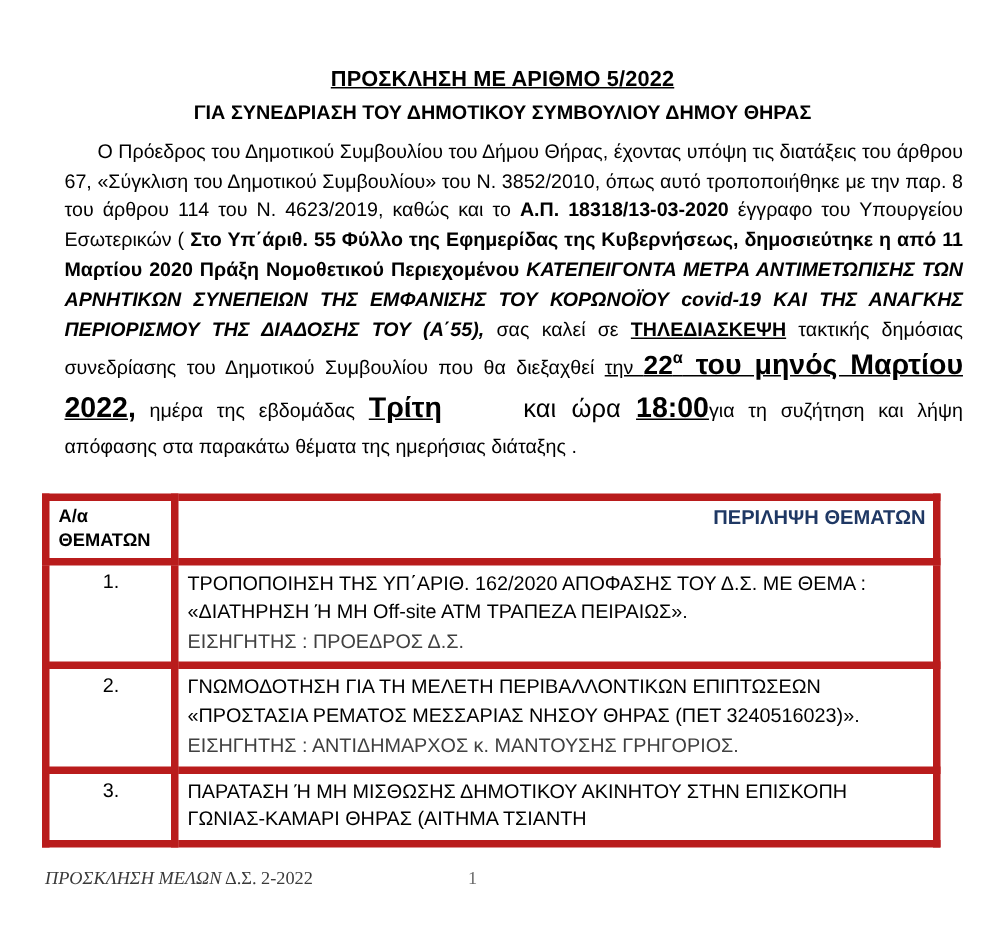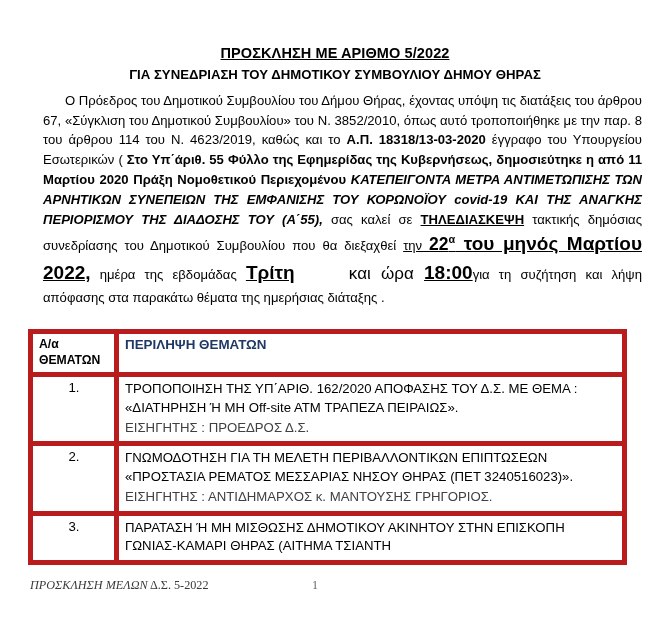--- a/index.html
+++ b/index.html
@@ -110,21 +110,21 @@
     text-align: left;
     font-size: 12.2px;
     font-weight: bold;
     color: #000000;
     line-height: 1.28;
     padding-left: 8px;
     padding-top: 4px;
     padding-bottom: 6px;
   }
   th.hdr-txt {
-    text-align: left;
+    text-align: right;
     font-size: 13.4px;
     font-weight: bold;
     color: #1F3864;
     padding-top: 6px;
   }
   td.num {
     text-align: center;
     font-size: 13.2px;
     padding-top: 5px;
   }
@@ -221,17 +221,17 @@
             <span>ΠΑΡΑΤΑΣΗ Ή ΜΗ ΜΙΣΘΩΣΗΣ ΔΗΜΟΤΙΚΟΥ ΑΚΙΝΗΤΟΥ ΣΤΗΝ ΕΠΙΣΚΟΠΗ ΓΩΝΙΑΣ-ΚΑΜΑΡΙ ΘΗΡΑΣ (ΑΙΤΗΜΑ ΤΣΙΑΝΤΗ</span>
           </td>
         </tr>
       </tbody>
     </table>
   </div>
 
   <div class="clip-mask"></div>
 
   <div class="footer">
-    <span class="f-left">ΠΡΟΣΚΛΗΣΗ ΜΕΛΩΝ</span><span class="f-plain"> Δ.Σ.  5-2022</span>
+    <span class="f-left">ΠΡΟΣΚΛΗΣΗ ΜΕΛΩΝ</span><span class="f-plain"> Δ.Σ.  2-2022</span>
     <span class="f-page">1</span>
   </div>
 
 </div>
 
 </body></html>

